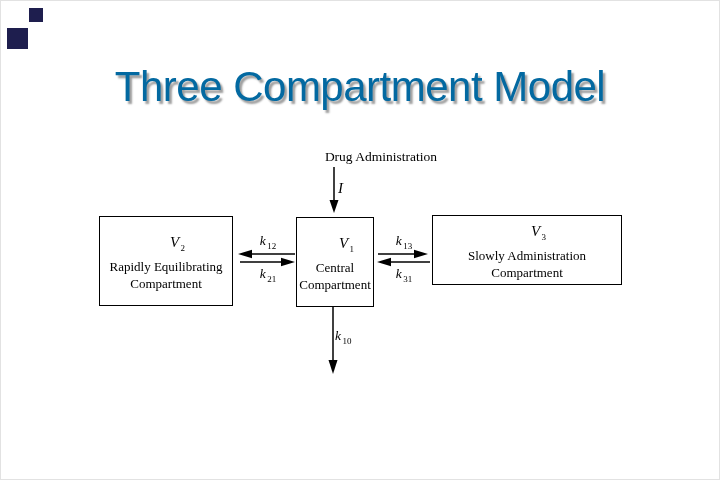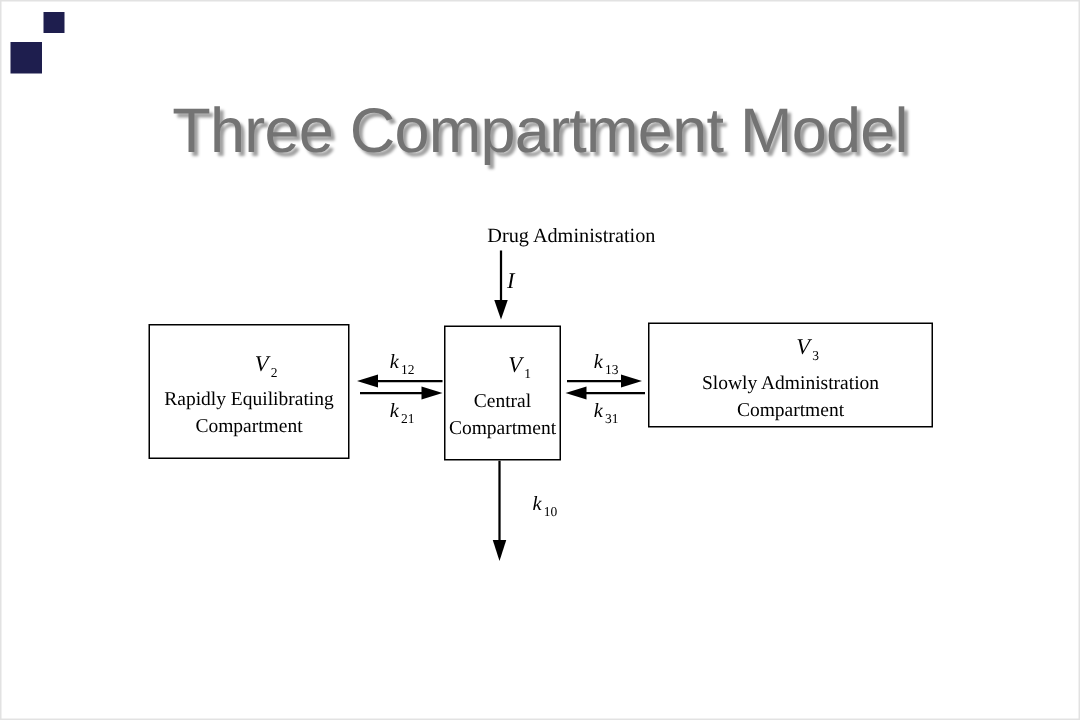--- a/index.html
+++ b/index.html
@@ -19,21 +19,21 @@
   .deco-sq.large{left:6px;top:27px;width:21px;height:21px;}
 
   
   .title{
     position:absolute;left:0;right:0;top:63px;
     text-align:center;
     font-family:"Liberation Sans", sans-serif;
     font-size:42px;line-height:46px;
     letter-spacing:-0.5px;
     font-weight:normal;
-    color:#737373;
+    color:#0369a1;
     text-shadow:2.5px 3px 2px var(--title_shadow,#9e9e9e);
     margin:0;
   }
 
   
   .drug-label{
     position:absolute;left:236px;top:148px;width:200px;
     text-align:right;font-size:13.5px;line-height:15px;
   }
 
@@ -45,21 +45,21 @@
   .k-label{
     position:absolute;width:32px;text-align:center;
     font-size:13.5px;line-height:16px;
   }
   .k-label i, .v-line i{font-style:italic;}
   .k-label sub, .v-line sub{font-size:9px;font-style:normal;margin-left:1.5px;}
   .k12{left:251px;top:232px;}
   .k21{left:251px;top:265px;}
   .k13{left:387px;top:232px;}
   .k31{left:387px;top:265px;}
-  .k10{left:334px;top:327px;text-align:left;margin-left:20px;}
+  .k10{left:334px;top:327px;text-align:left;}
 
   
   .box{
     position:absolute;
     border:1.5px solid #000;
     box-sizing:border-box;
     display:flex;flex-direction:column;
     align-items:center;justify-content:center;
     padding-top:5px;
     background:#fff;

